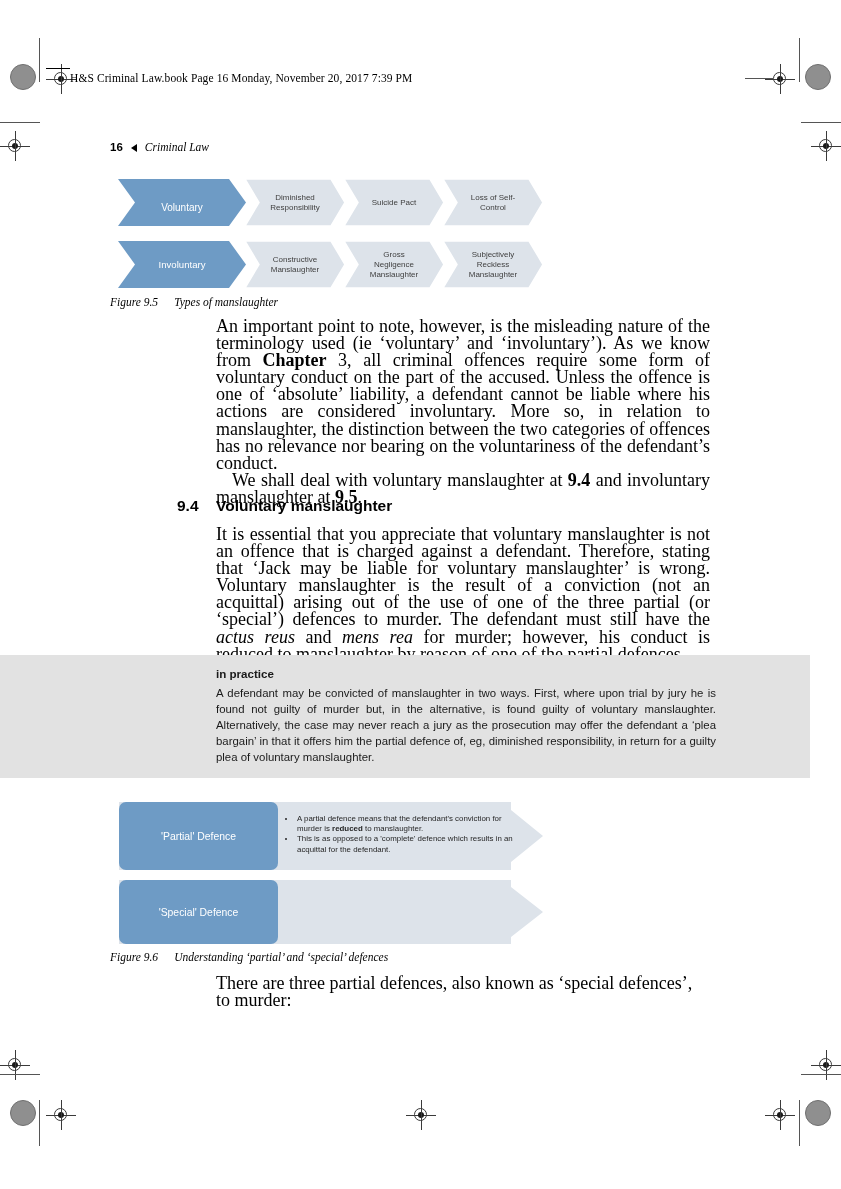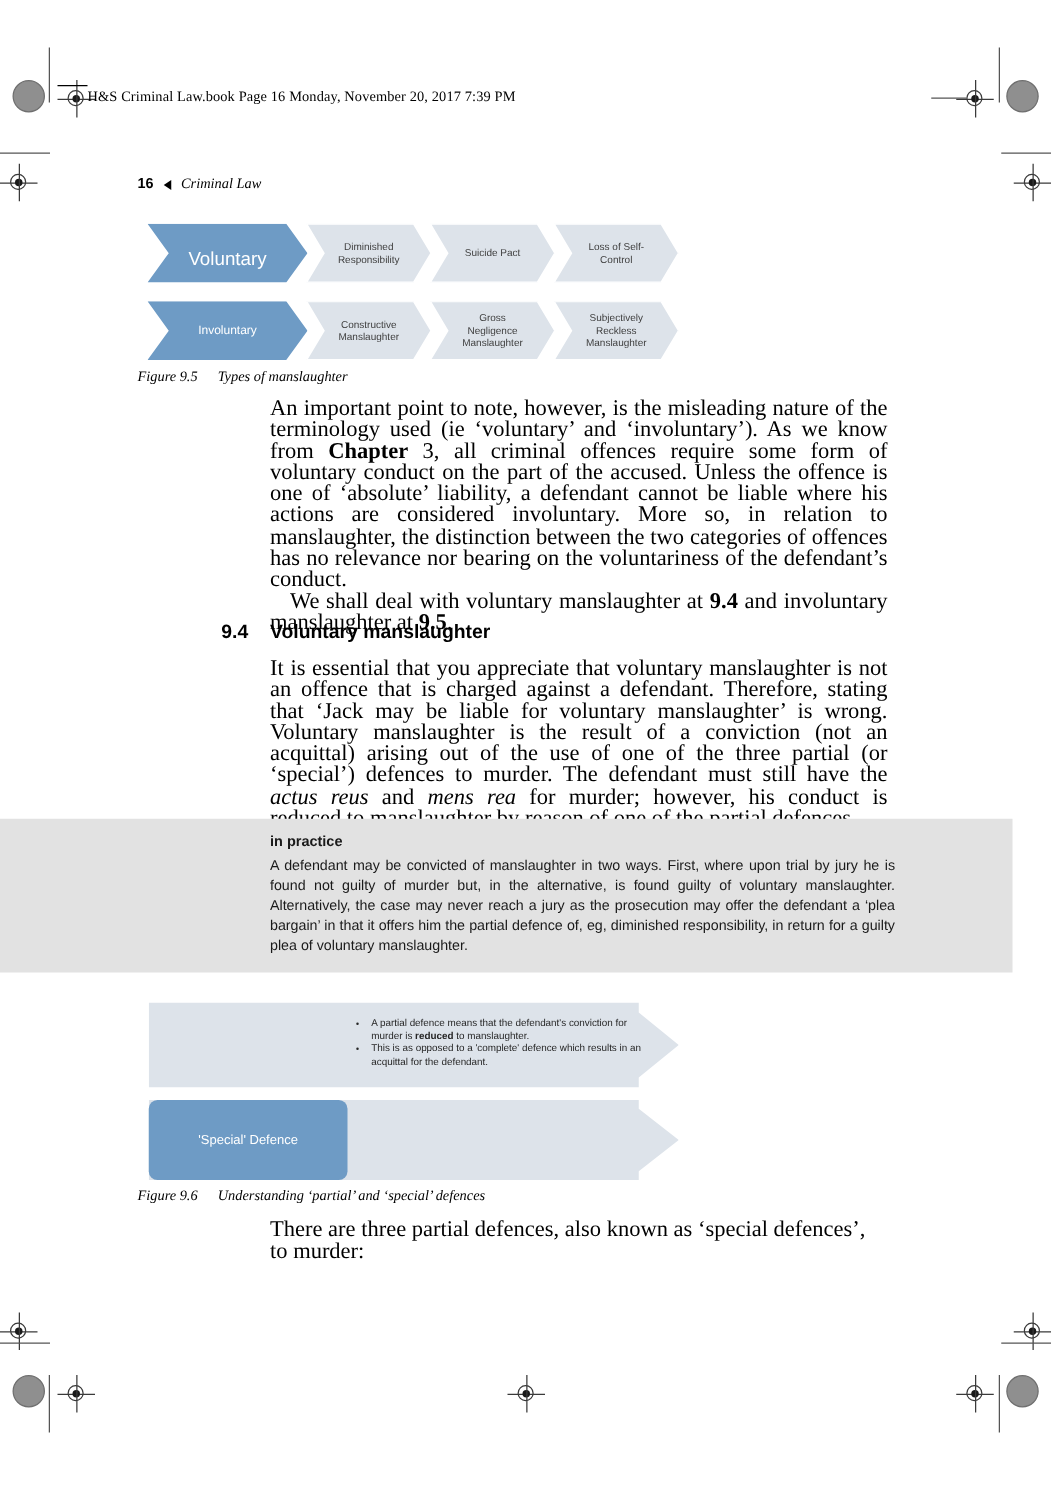--- a/index.html
+++ b/index.html
@@ -280,21 +280,21 @@
   <div class="runhead-rule"></div>
   <div class="runhead">H&amp;S Criminal Law.book  Page 16  Monday, November 20, 2017  7:39 PM</div>
 
   <div class="folio">
     <span>16</span>
     <span class="tri"></span>
     <span class="bookname">Criminal Law</span>
   </div>
 
   <div class="chev-row" style="left:118px; top:179px;">
-    <div class="chev" style="width:128px;height:59px;color:#ffffff;font-size:15px;">
+    <div class="chev" style="width:128px;height:59px;color:#ffffff;font-size:10px;">
       <svg width="128" height="47" viewBox="0 0 128 47">
         <polygon points="0,0 111,0 128,23.5 111,47 0,47 17,23.5" fill="#6e9bc5"></polygon>
       </svg>
       <span class="lbl">Voluntary</span>
     </div>
     <div class="chev" style="width:100px;height:47px;margin-left:-1px;">
       <svg width="100" height="47" viewBox="0 0 100 47">
         <polygon points="0,0 86,0 100,23.5 86,47 0,47 14,23.5" fill="#dde3ea" stroke="#ffffff" stroke-width="1.5"></polygon>
       </svg>
       <span class="lbl" style="white-space:pre-line;">Diminished
@@ -369,20 +369,23 @@
     <div class="practice-inner">
       <div class="practice-title">in practice</div>
       <div>A defendant may be convicted of manslaughter in two ways. First, where upon trial by jury he is found not guilty of murder but, in the alternative, is found guilty of voluntary manslaughter. Alternatively, the case may never reach a jury as the prosecution may offer the defendant a ‘plea bargain’ in that it offers him the partial defence of, eg, diminished responsibility, in return for a guilty plea of voluntary manslaughter.</div>
     </div>
   </div>
 
   <div class="defblock" style="left:119px; top:802px; width:424px; height:68px;">
     <svg class="arrow-bg" width="424" height="68" viewBox="0 0 424 68">
       <polygon points="0,0 392,0 392,8 424,34 392,60 392,68 0,68" fill="#dde3ea"></polygon>
     </svg>
+    <div class="leftbox" style="width:159px; height:68px;">
+      <span>'Partial' Defence</span>
+    </div>
     <div class="bullets" style="left:168px; top:12px; width:236px;">
       <ul>
         <li><span>A partial defence means that the defendant's conviction for murder is </span><b>reduced</b><span> to manslaughter.</span></li>
         <li><span>This is as opposed to a 'complete' defence which results in an acquittal for the defendant.</span></li>
       </ul>
     </div>
   </div>
 
   <div class="defblock" style="left:119px; top:880px; width:424px; height:64px;">
     <svg class="arrow-bg" width="424" height="64" viewBox="0 0 424 64">

